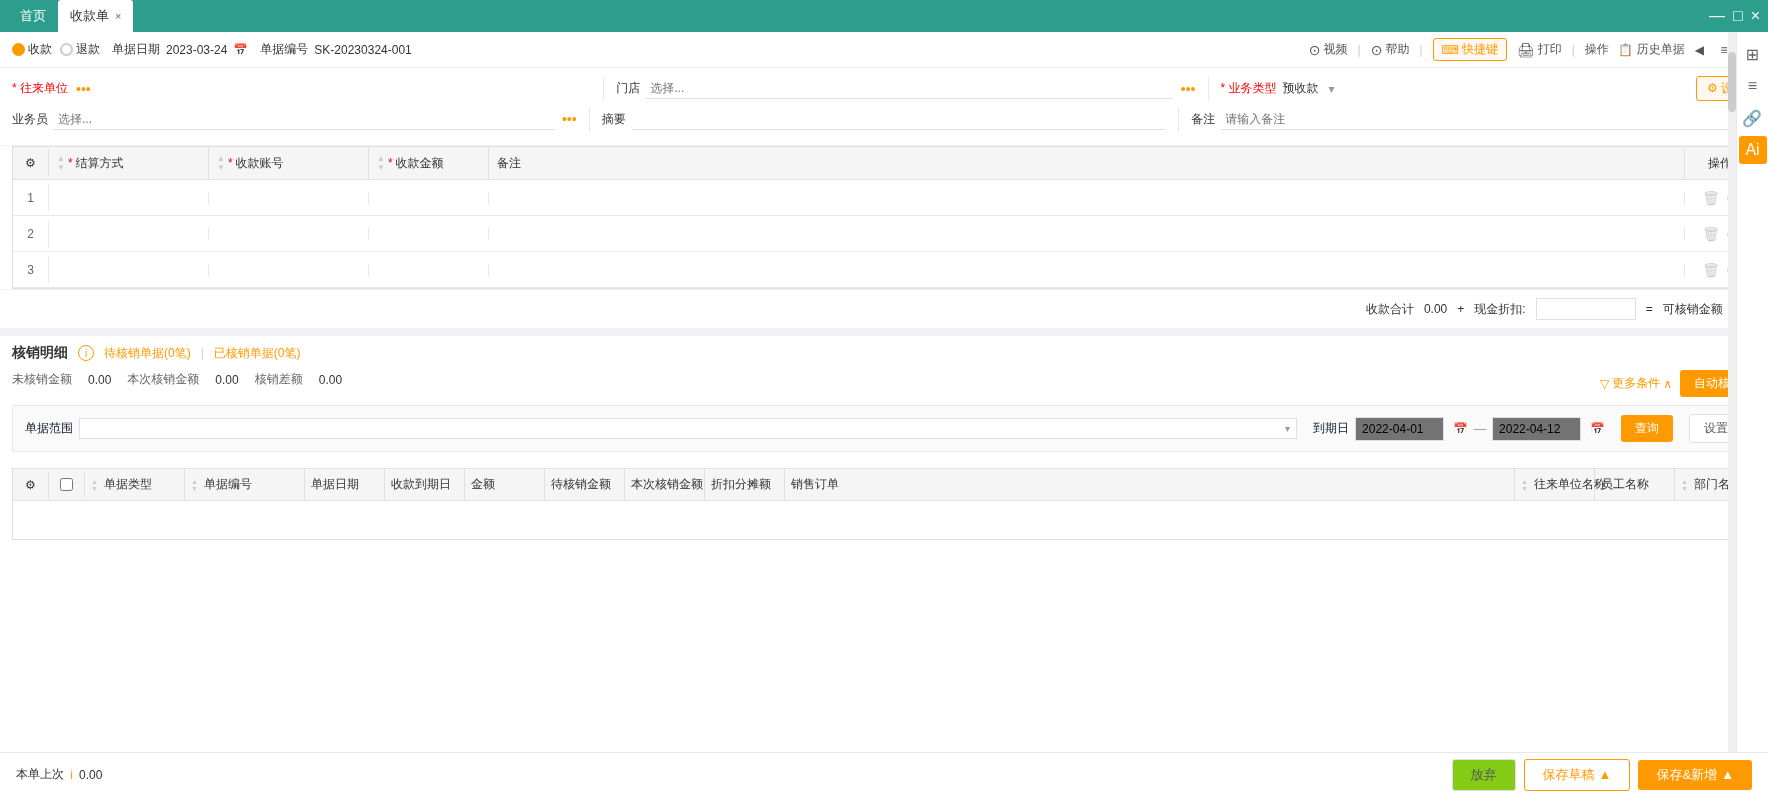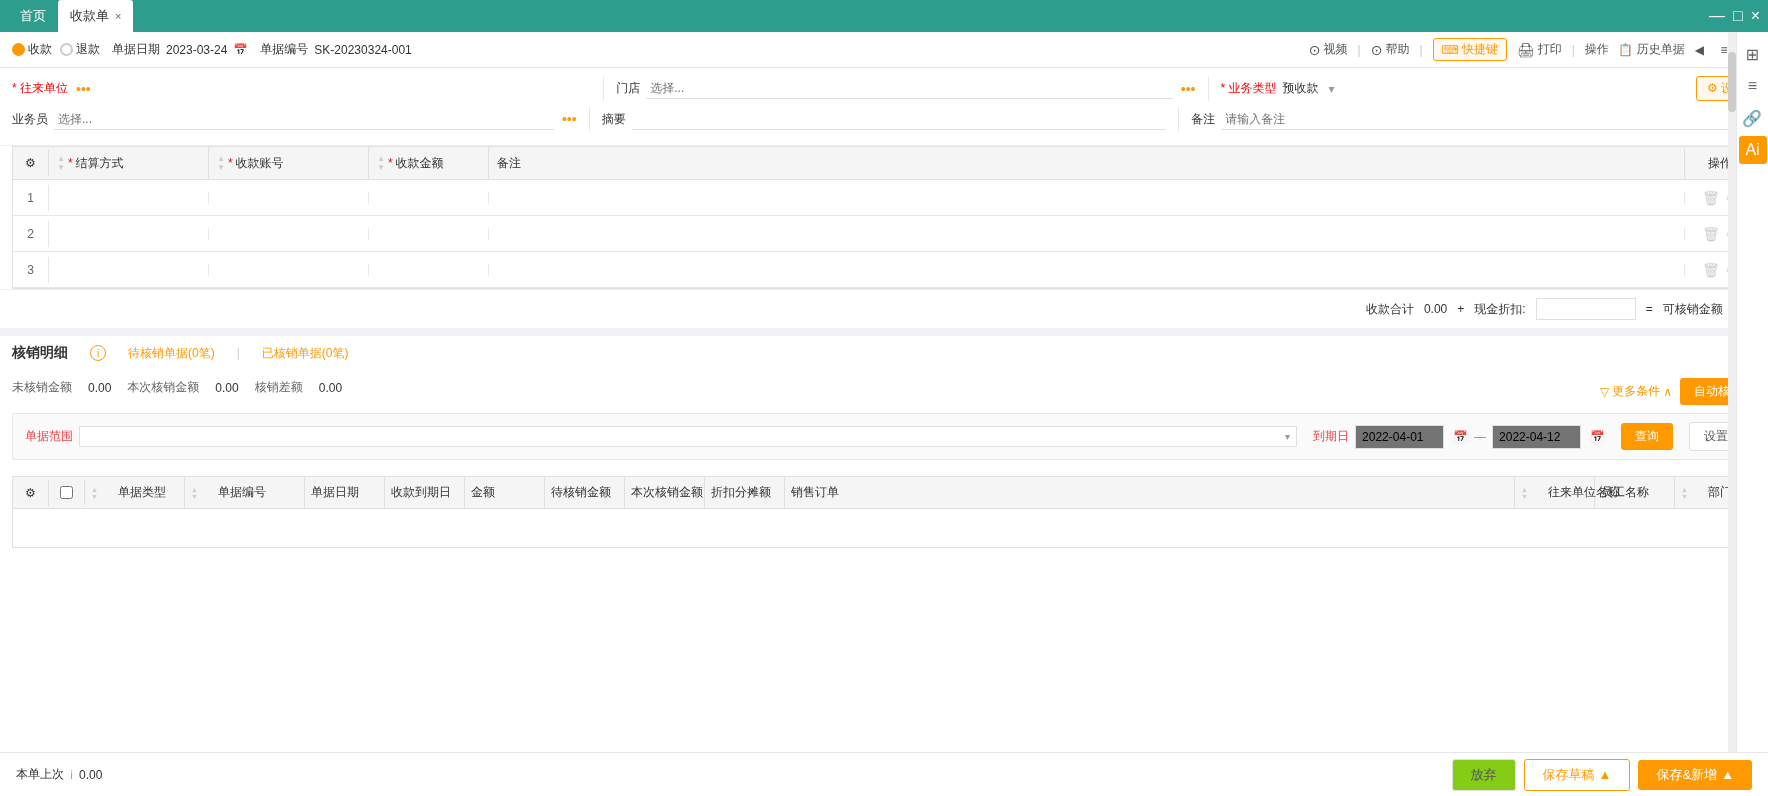--- a/index.html
+++ b/index.html
@@ -95,57 +95,57 @@
     }
     .total-value { color: #333; }
     .total-orange { color: #f90; font-weight: bold; }
     .total-input { width: 100px; border: 1px solid #e0e0e0; padding: 3px 6px; outline: none; font-size: 12px; }
 
     
     .section-divider { height: 8px; background: #f0f2f5; }
 
     
     .hexiao-section { padding: 8px 12px; background: #fff; }
-    .hexiao-title-row { display: flex; align-items: center; gap: 22px; margin-bottom: 16px; }
+    .hexiao-title-row { display: flex; align-items: center; gap: 10px; margin-bottom: 8px; }
     .hexiao-title { font-size: 14px; font-weight: bold; color: #333; }
     .hexiao-info-icon { width: 16px; height: 16px; border-radius: 50%; border: 1px solid #f90; color: #f90; display: flex; align-items: center; justify-content: center; font-size: 10px; cursor: pointer; }
     .hexiao-tab { color: #f90; cursor: pointer; font-size: 12px; display: flex; align-items: center; gap: 3px; }
     .hexiao-tab-sep { color: #ccc; }
     .hexiao-stats-row { display: flex; align-items: center; gap: 16px; margin-bottom: 8px; font-size: 12px; }
     .stat-label { color: #666; }
     .stat-value { color: #333; }
     .hexiao-actions { margin-left: auto; display: flex; align-items: center; gap: 8px; }
     .more-conditions { color: #f90; cursor: pointer; display: flex; align-items: center; gap: 3px; }
     .auto-btn { background: #f90; color: #fff; border: none; padding: 5px 14px; border-radius: 3px; cursor: pointer; font-size: 12px; }
 
     
     .filter-row {
       display: flex; align-items: center; gap: 16px; background: #fafafa; border: 1px solid #e8e8e8;
       padding: 8px 12px; margin: 0; border-radius: 2px;
     }
     .filter-field { display: flex; align-items: center; gap: 6px; flex: 1; }
-    .filter-label { color: #ef4444; white-space: nowrap; font-size: 12px; }
+    .filter-label { color: #0f172a; white-space: nowrap; font-size: 12px; }
     .filter-select {
       flex: 1; border: 1px solid #e0e0e0; padding: 4px 6px; font-size: 12px; outline: none;
       cursor: pointer; background: #fff; display: flex; align-items: center; justify-content: space-between;
       min-width: 120px; position: relative;
     }
     .filter-select-inner { display: flex; align-items: center; justify-content: space-between; width: 100%; gap: 4px; }
     .filter-date { border: 1px solid #e0e0e0; padding: 4px 6px; font-size: 12px; outline: none; background: #737373; width: 89px; }
     .filter-date-icon { color: #f90; cursor: pointer; margin-left: 3px; }
     .filter-dash { color: #999; }
     .query-btn { background: #f90; color: #fff; border: none; padding: 5px 14px; border-radius: 3px; cursor: pointer; font-size: 12px; }
     .filter-settings-btn { background: #fff; border: 1px solid #e0e0e0; padding: 5px 14px; border-radius: 3px; cursor: pointer; font-size: 12px; color: #555; }
 
     
     .table2-header { display: flex; background: #f5f5f5; border: 1px solid #e0e0e0; border-bottom: none; align-items: center; margin: 8px 0 0 0; }
     .table2-body { border: 1px solid #e0e0e0; }
     .t2-gear { width: 36px; display: flex; align-items: center; justify-content: center; padding: 6px; border-right: 1px solid #e0e0e0; cursor: pointer; }
     .t2-check { width: 36px; display: flex; align-items: center; justify-content: center; padding: 6px; border-right: 1px solid #e0e0e0; }
-    .t2-th { padding: 7px 6px; font-size: 12px; color: #333; border-right: 1px solid #e0e0e0; display: flex; align-items: center; gap: 20px; white-space: nowrap; }
+    .t2-th { padding: 7px 6px; font-size: 12px; color: #333; border-right: 1px solid #e0e0e0; display: flex; align-items: center; gap: 6px; white-space: nowrap; }
     .t2-th-sort { display: flex; flex-direction: column; font-size: 7px; color: #ccc; cursor: pointer; }
     .t2c1 { width: 100px; }
     .t2c2 { width: 120px; }
     .t2c3 { width: 80px; }
     .t2c4 { width: 80px; }
     .t2c5 { width: 80px; }
     .t2c6 { width: 80px; }
     .t2c7 { width: 80px; }
     .t2c8 { width: 80px; }
     .t2c9 { flex: 1; }

